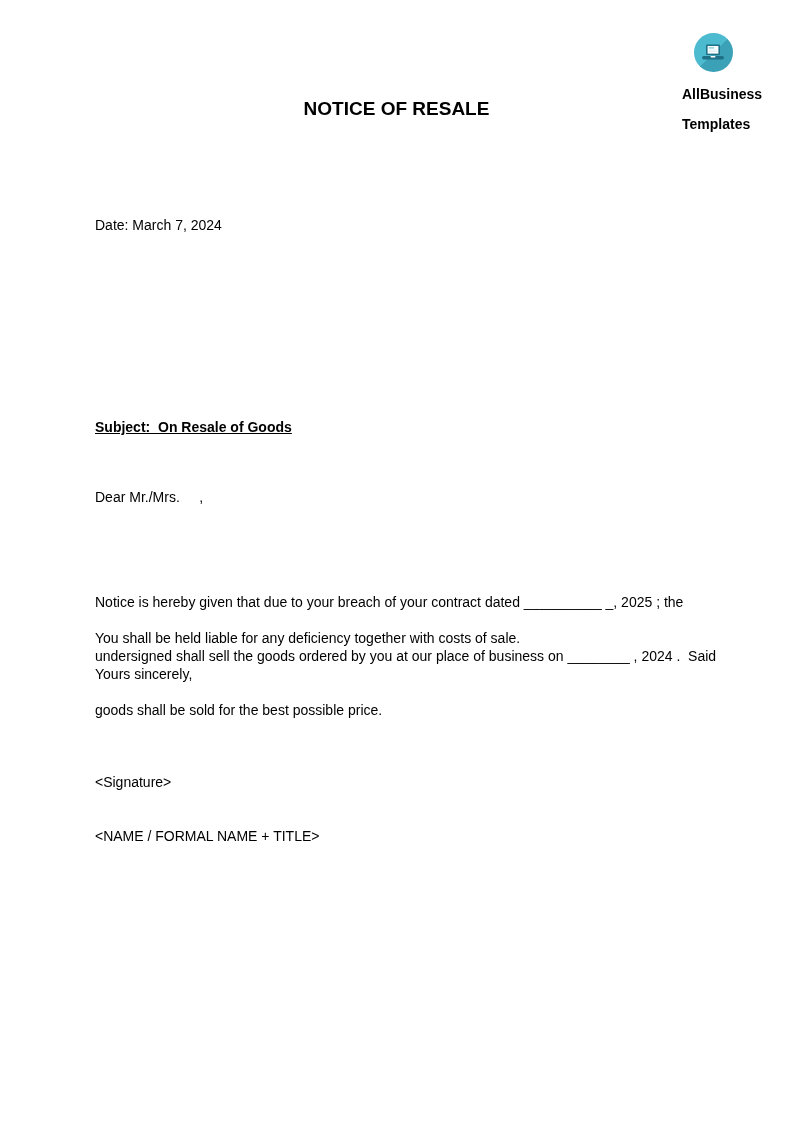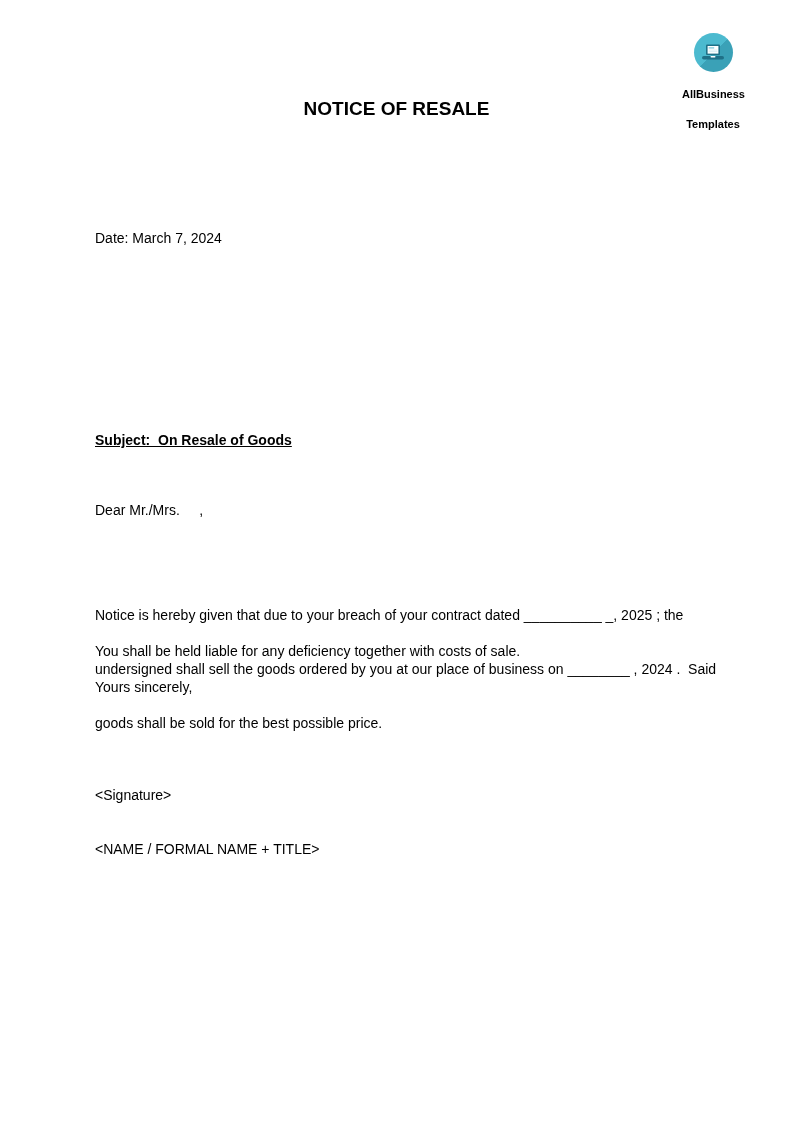--- a/index.html
+++ b/index.html
@@ -30,21 +30,21 @@
     height: 39px;
     margin: 0 auto;
     border-radius: 50%;
     background: linear-gradient(135deg, #4cbacf 51%, #3aa1b7 51%);
     display: flex;
     align-items: center;
     justify-content: center;
   }
   .logo-text {
     margin-top: -3px;
-    font-size: 11px;
+    font-size: 14px;
     line-height: 10px;
     font-weight: 600;
     color: #000000;
     white-space: pre;
   }
 
   
   .title {
     position: absolute;
     top: 97px;
@@ -54,21 +54,20 @@
     font-size: 19px;
     font-weight: 700;
     line-height: 23px;
   }
   .block {
     position: absolute;
     left: 95px;
     font-size: 14px;
     line-height: 18px;
     white-space: pre;
-    margin-top: 13px;
   }
   .line { white-space: pre; }
   .bold { font-weight: 700; }
 
   .date-block      { top: 216px; }
   .recipient-block { top: 273px; }
   .subject-block   { top: 418px; text-decoration: underline; }
   .salutation-block{ top: 488px; }
   .para1-block     { top: 557px; }
   .para2-block     { top: 629px; }

